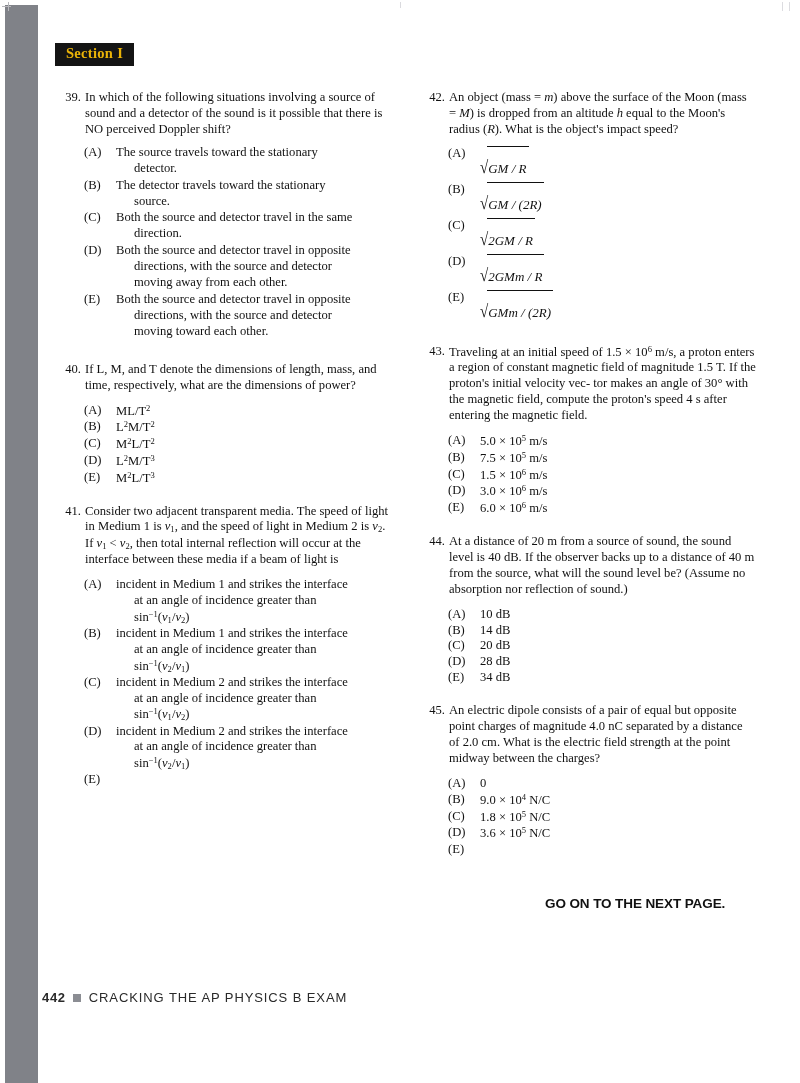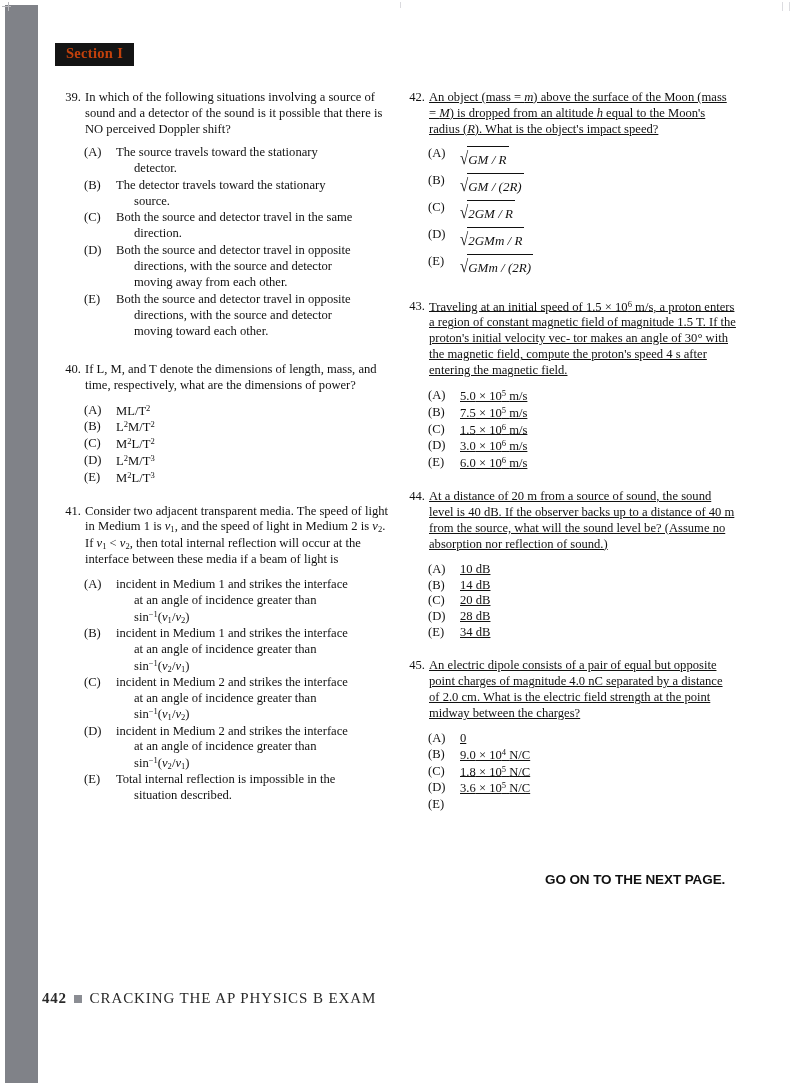--- a/index.html
+++ b/index.html
@@ -61,21 +61,21 @@
   #crop-tr .v { left: 4px; top: 0; background: #dcdce0; }
   #crop-tr .v.b { left: 11px; top: 0; background: #dcdce0; }
 
   
   #section-banner {
     position: absolute;
     left: 55px;
     top: 43px;
     padding: 3px 11px 4px 11px;
     background: #141414;
-    color: #c2410c;
+    color: #eab308;
     font-family: "Liberation Serif", serif;
     font-weight: bold;
     font-size: 14.5px;
     letter-spacing: 0.3px;
     line-height: 1.1;
   }
 
   
   #columns {
     position: absolute;
@@ -83,21 +83,21 @@
     top: 90px;
     width: 720px;
     height: 790px;
   }
   .column {
     position: absolute;
     top: 0;
     width: 330px;
   }
   #col-left  { left: 62px; }
-  #col-right { left: 406px; text-decoration: underline; }
+  #col-right { left: 426px; }
 
   .question {
     position: relative;
     margin-bottom: 17px;
     font-size: 12.6px;
     line-height: 1.265;
   }
   .q-head {
     position: relative;
     padding-left: 23px;
@@ -156,42 +156,42 @@
     display: inline-block;
     font-style: normal;
     font-size: 15px;
     transform: scaleY(1.18) translateY(0.5px);
     transform-origin: bottom;
     margin-right: -1px;
   }
   .sqrt .rad {
     display: inline-block;
     border-top: 1.1px solid #111;
-    padding: 5px 2px 0 1px;
+    padding: 14px 2px 0 1px;
   }
 
   
   #next-page {
     position: absolute;
     left: 545px;
-    top: 872px;
+    top: 896px;
     font-family: "Liberation Sans", sans-serif;
     font-weight: bold;
     font-size: 13.5px;
     letter-spacing: -0.1px;
     color: #111111;
   }
   #page-footer {
     position: absolute;
     left: 42px;
     top: 990px;
     display: flex;
     align-items: center;
-    font-family: Liberation Serif, serif;
-    font-size: 15px;
+    font-family: Liberation Sans, sans-serif;
+    font-size: 13px;
     font-weight: bold;
     letter-spacing: 0.7px;
     color: #2a2a2a;
   }
   #page-footer .pg-num { margin-right: 7px; }
   #page-footer .sq {
     display: inline-block;
     width: 8px;
     height: 8px;
     background: #8b8d93;
@@ -335,24 +335,20 @@
         <div class="choice hang">
           <span class="c-letter">(D)</span>
           <span class="c-text">
             <span>incident in Medium 2 and strikes the interface</span>
             <span class="cont">at an angle of incidence greater than</span>
             <span class="cont">sin<span class="sup">−1</span>(<i class="v">v</i><span class="sub">2</span>/<i class="v">v</i><span class="sub">1</span>)</span>
           </span>
         </div>
         <div class="choice hang">
           <span class="c-letter">(E)</span>
-          <span class="c-text">
-            <span>Total internal reflection is impossible in the</span>
-            <span class="cont">situation described.</span>
-          </span>
         </div>
       </div>
     </div>
 
   </div>
 
   <div class="column" id="col-right">
 
     <div class="question">
       <div class="q-head">

